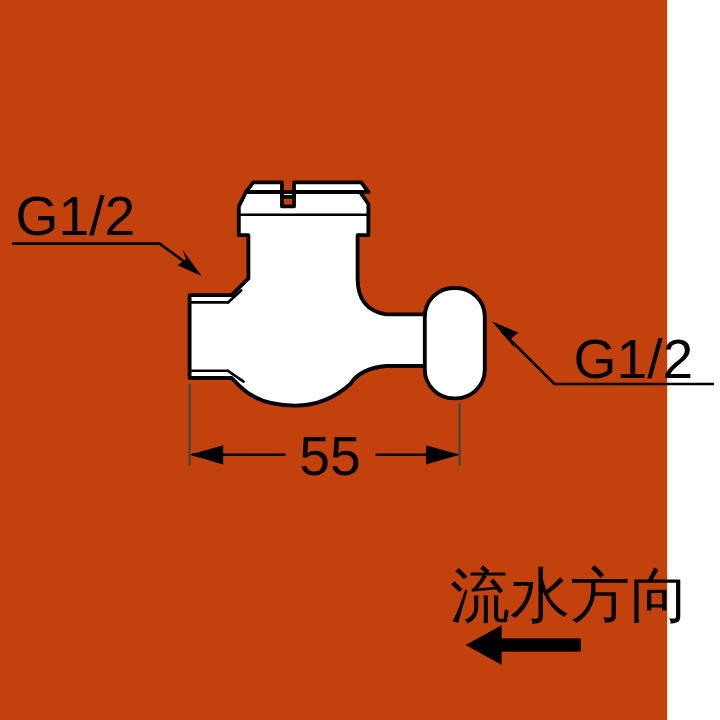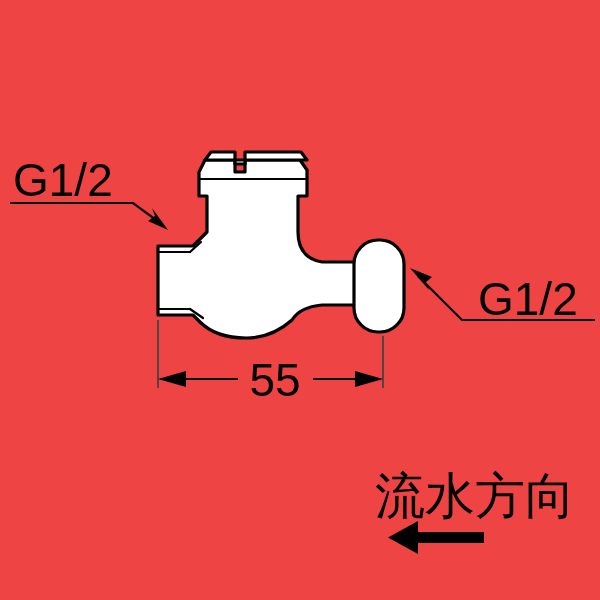--- a/index.html
+++ b/index.html
@@ -5,22 +5,22 @@
 <style>
   html,body{margin:0;padding:0;}
   body{
     width:600px;height:600px;
     background:#ffffff;
     font-family:"Liberation Sans", sans-serif;
     overflow:hidden;
   }
   #drawing-root{
     position:relative;
-    width:600px;height:600px;
-    background:#ef4444;
+    width:556px;height:600px;
+    background:#c2410c;
   }
   svg#valve-drawing{
     position:absolute;
     top:0;left:0;
     width:600px;height:600px;
     display:block;
   }
   .outline{
     fill:#ffffff;
     stroke:#000000;

